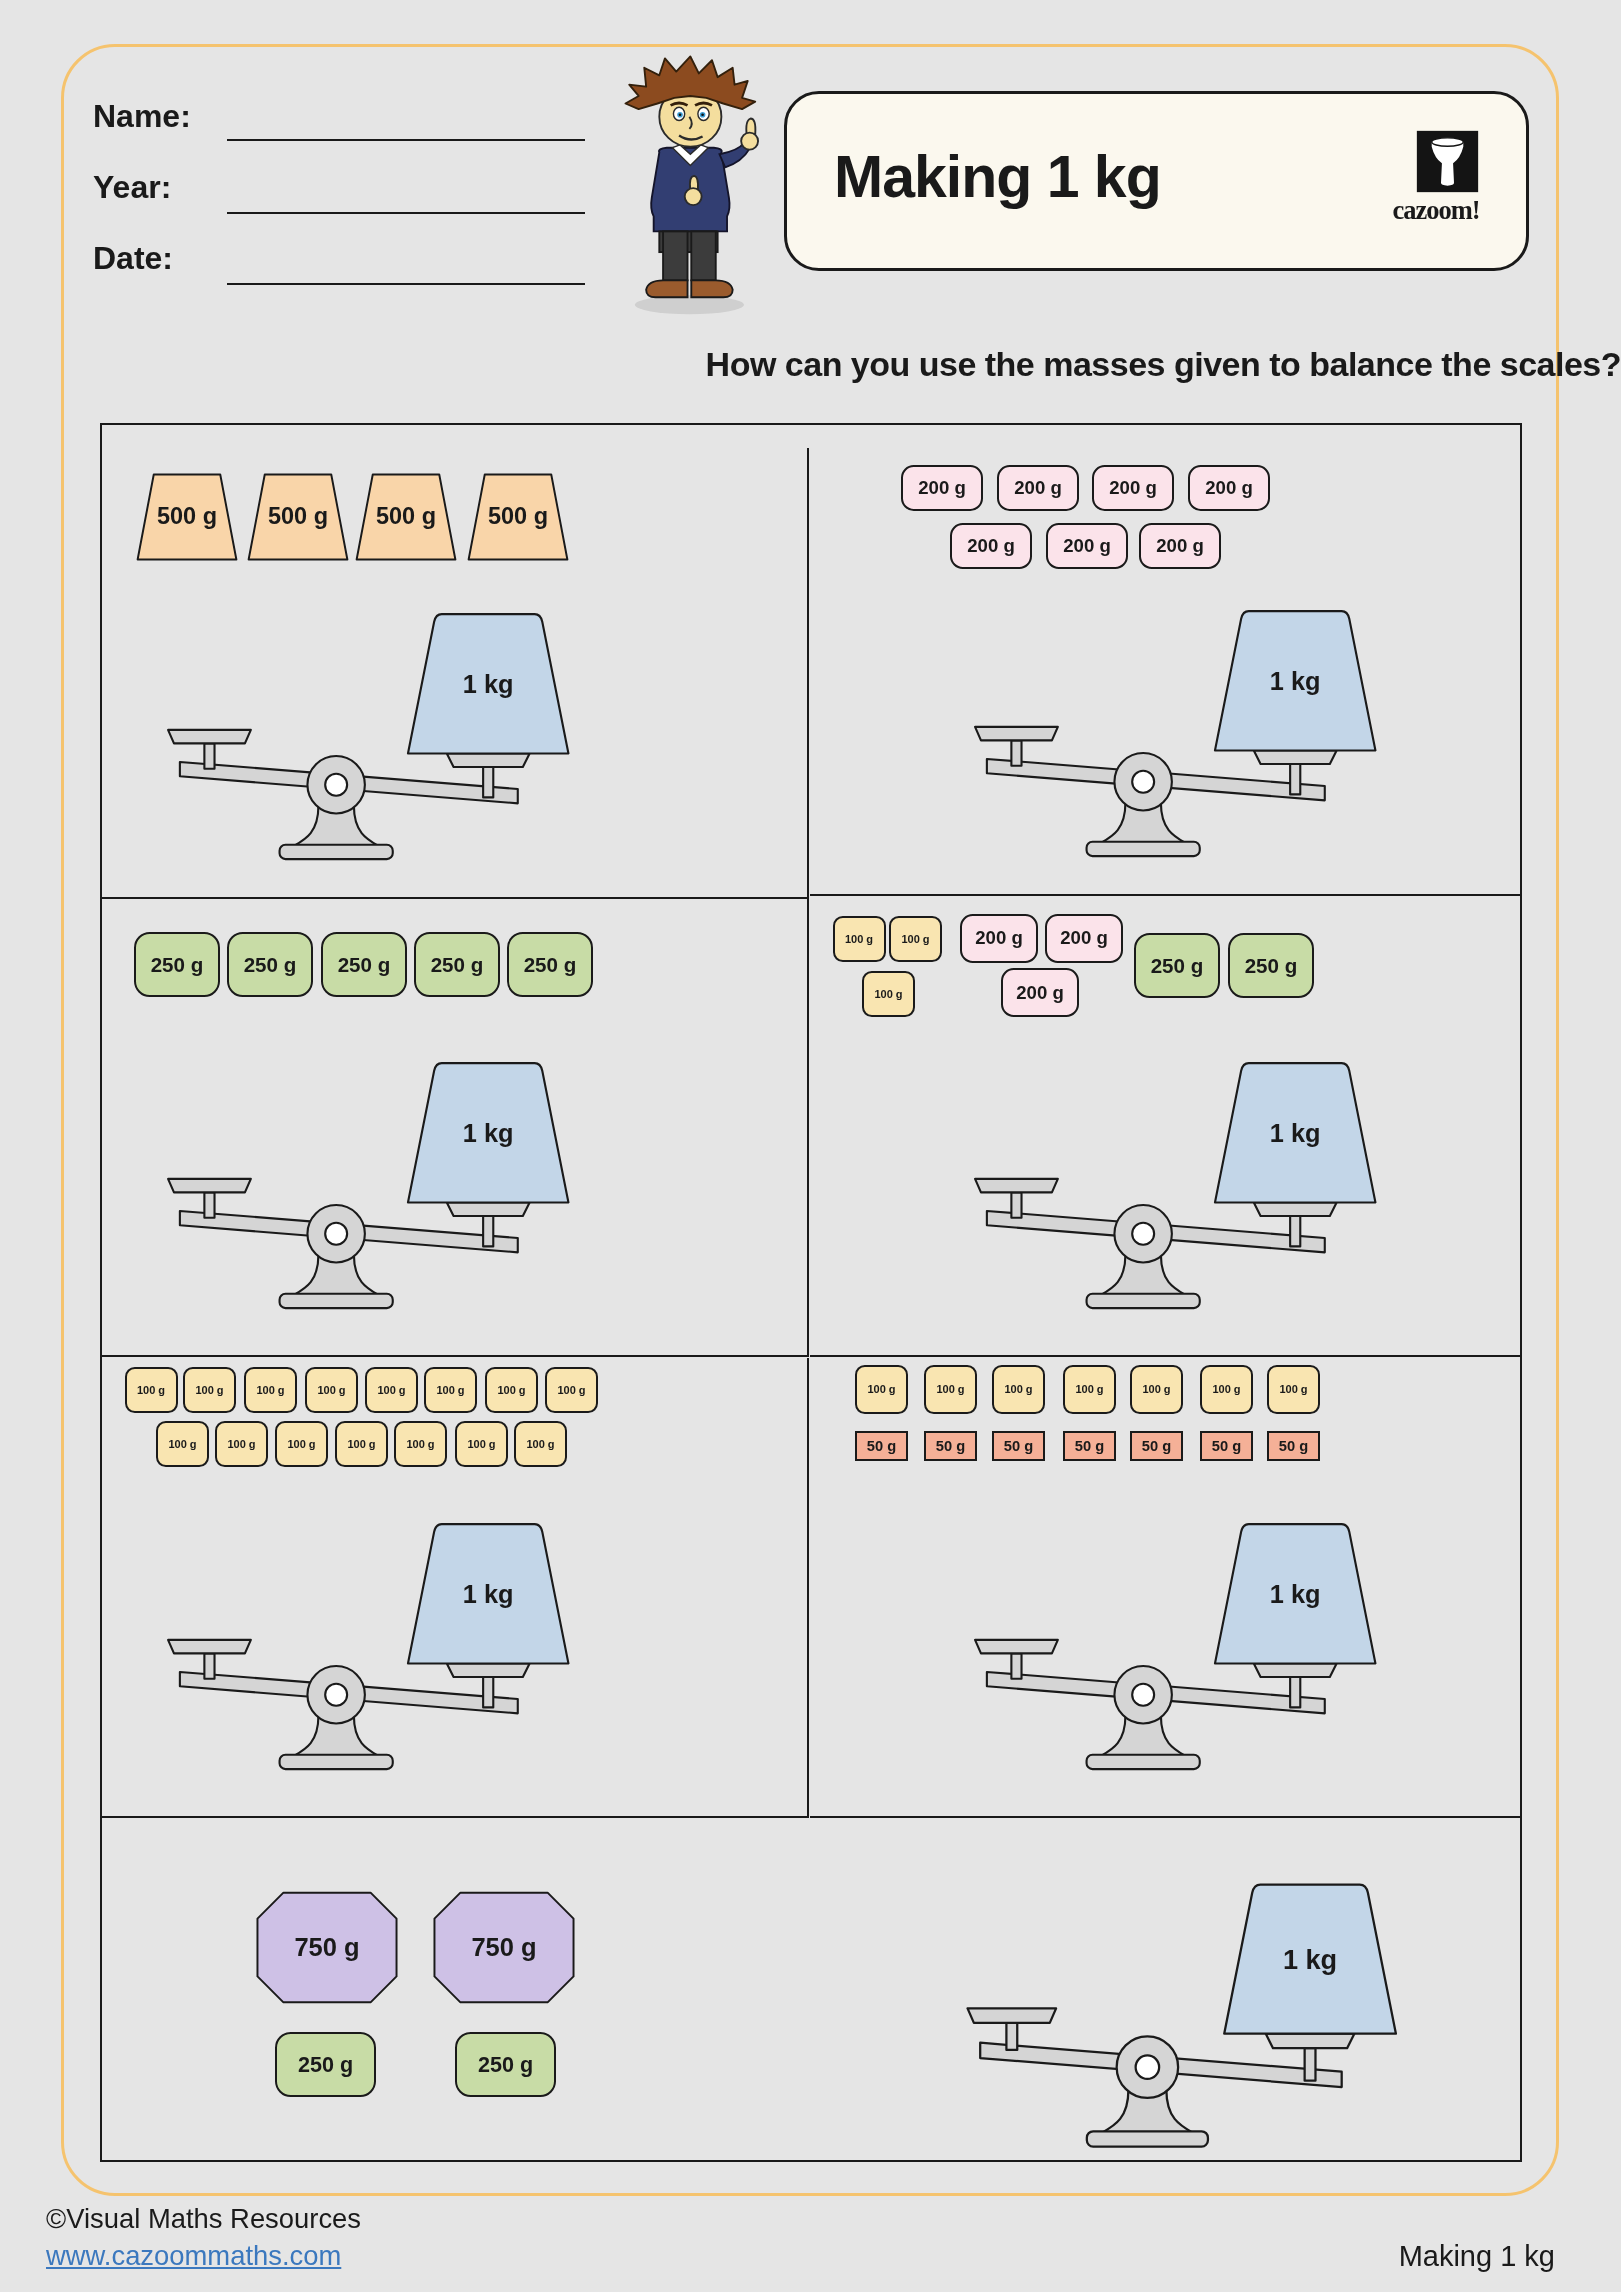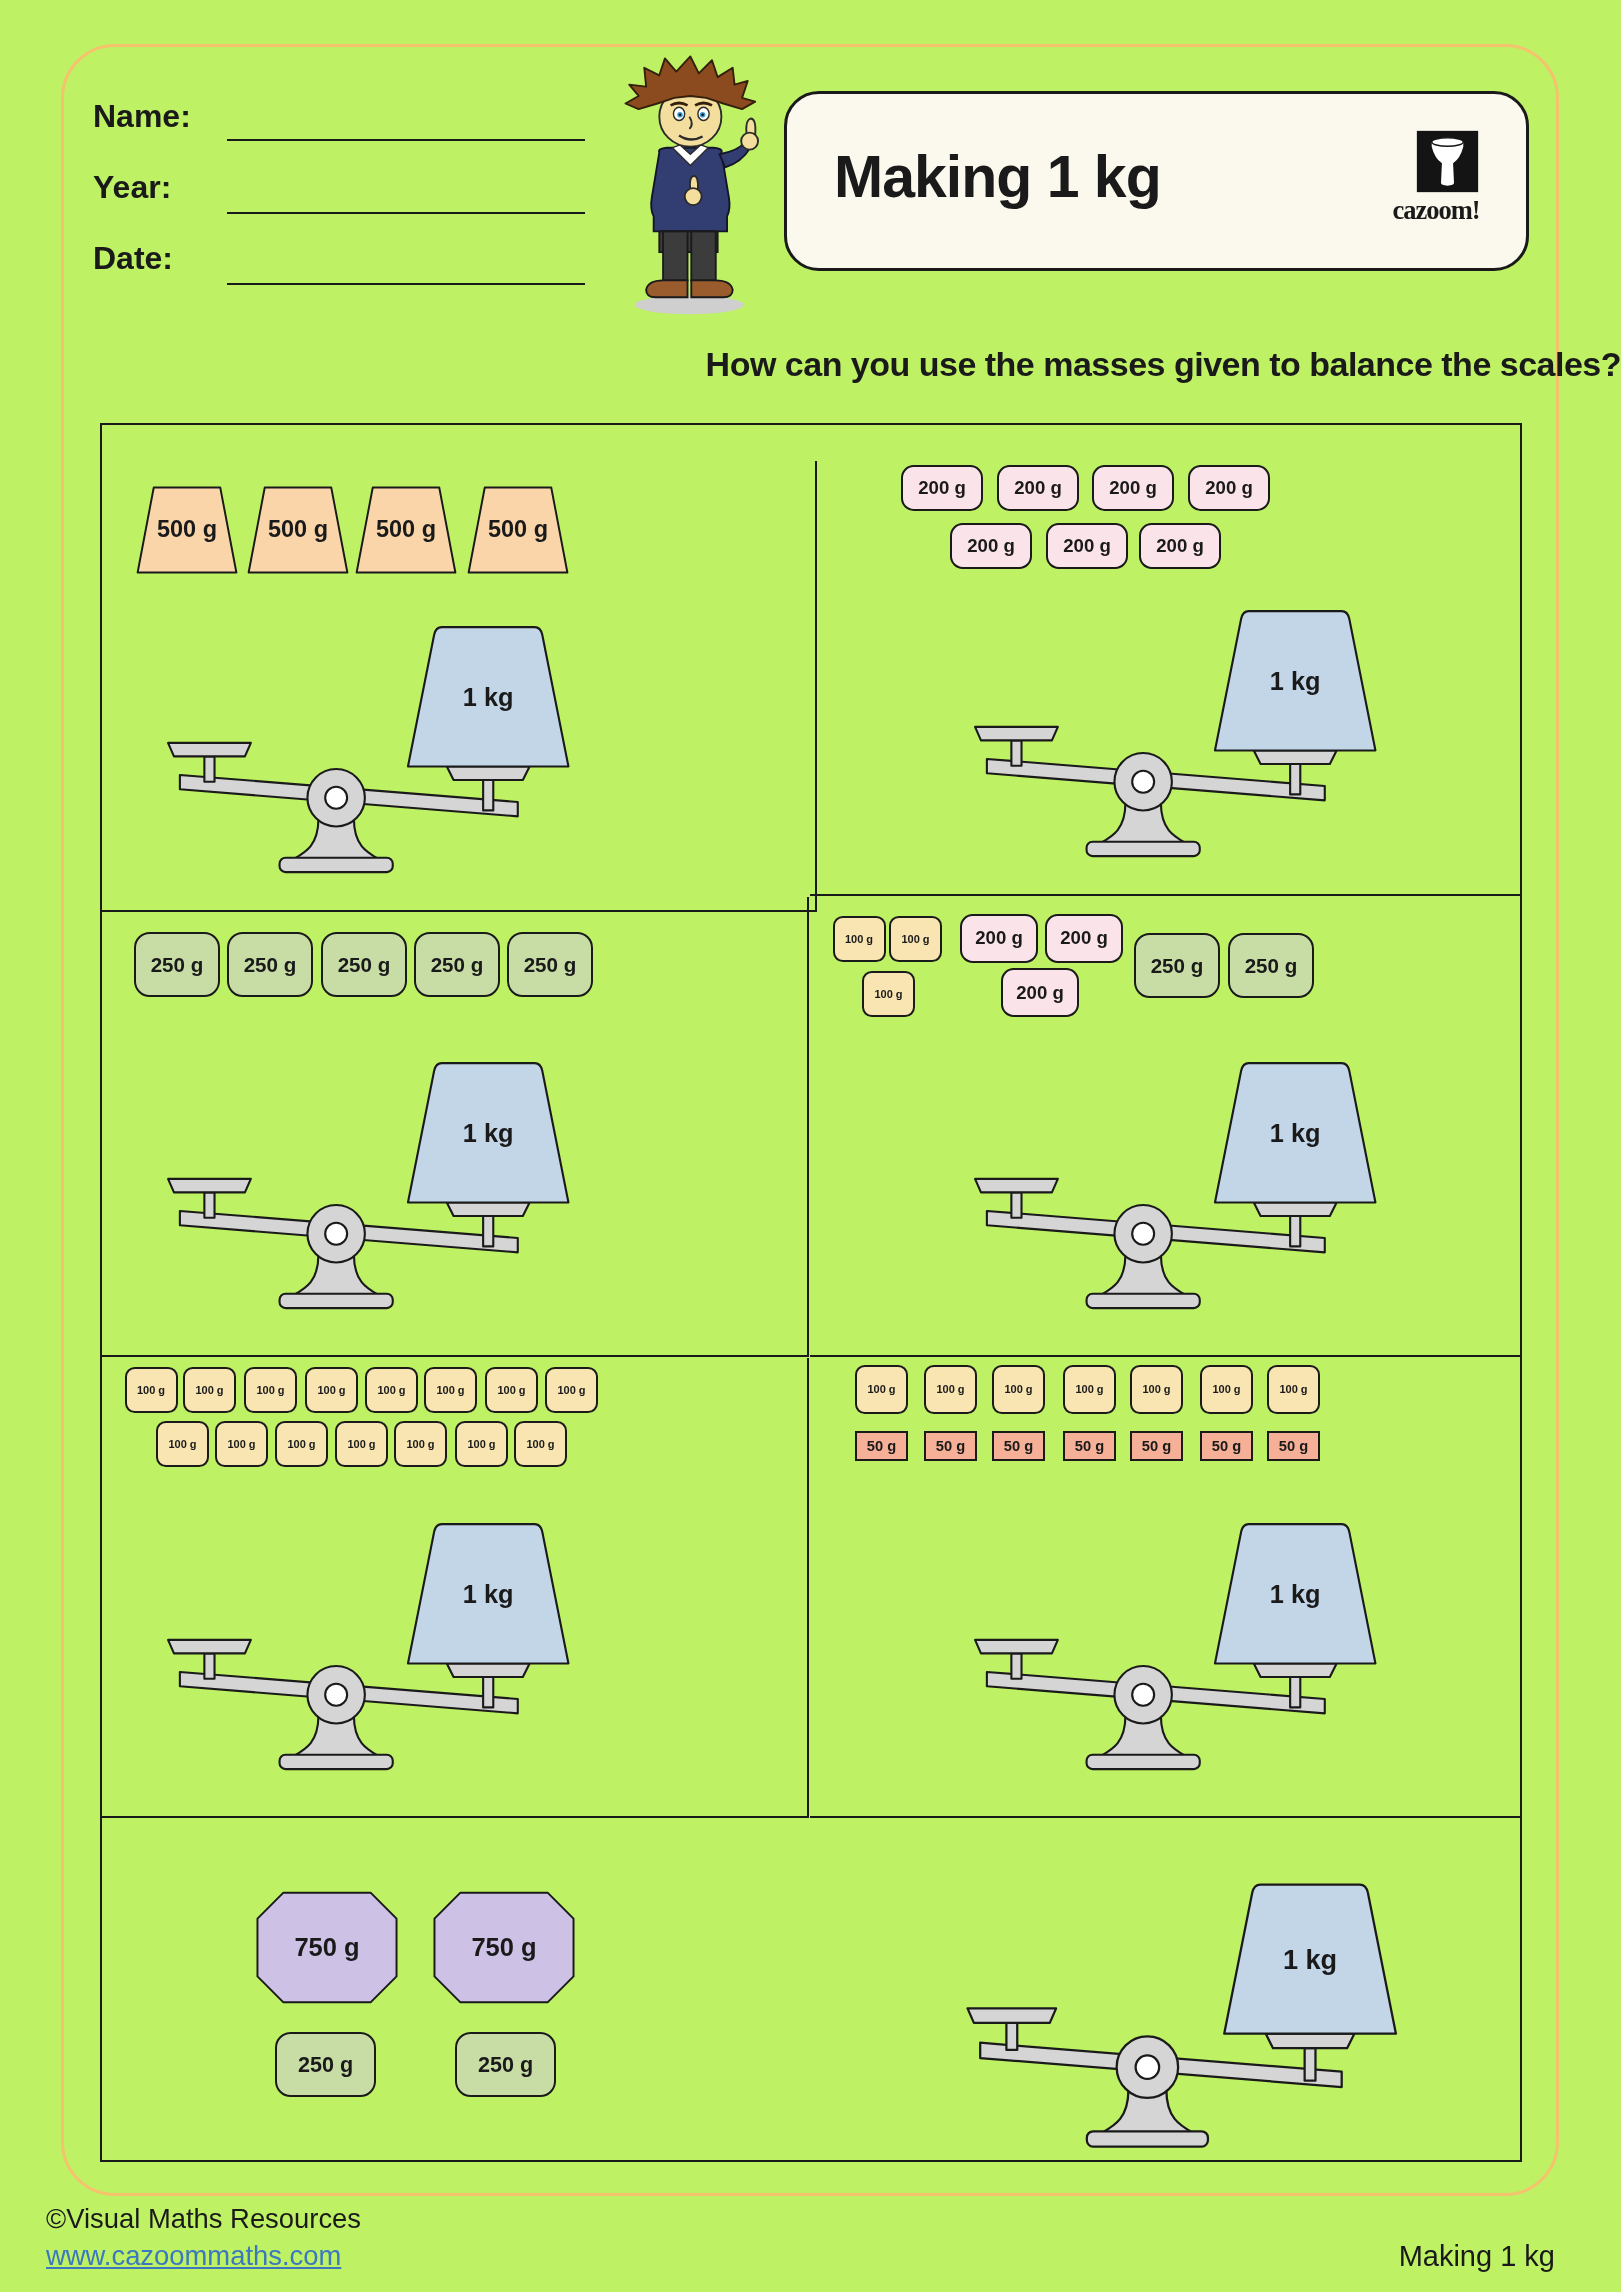--- a/index.html
+++ b/index.html
@@ -1,35 +1,35 @@
 <!DOCTYPE html>
 <html><head>
 <meta charset="utf-8">
 <style>
   html,body{margin:0;padding:0;background:#fff;}
-  .page{position:relative;width:1621px;height:2293px;background:#bef264;
+  .page{position:relative;width:1621px;height:2293px;background:#e5e5e5;
         font-family:"Liberation Sans",sans-serif;color:#1a1a1a;overflow:hidden;}
   .page-border{position:absolute;left:61px;top:44px;width:1492px;height:2146px;
         border:3.9px solid #F5C36E;border-radius:54px;}
   
   .field-label{position:absolute;left:93px;font-size:32px;font-weight:bold;}
   .field-line{position:absolute;left:227px;width:358px;height:2px;background:#1a1a1a;}
   .title-box{position:absolute;left:784px;top:91px;width:745px;height:180px;
         background:#FBF8EE;border:3.9px solid #1a1a1a;border-radius:35px;box-sizing:border-box;}
   .title-text{position:absolute;left:47px;top:49px;font-size:59px;font-weight:bold;letter-spacing:-1px;}
   .logo{position:absolute;right:23.5px;top:35px;width:110px;text-align:left;}
   .logo svg{display:block;margin:0 auto;}
   .logo-caption{font-family:"Liberation Serif",serif;font-weight:bold;font-size:26.5px;margin-top:1px;letter-spacing:-1px;}
   .mascot{position:absolute;left:601px;top:51px;width:174px;height:282px;}
   .question{position:absolute;left:0;top:345px;width:100%;text-align:right;
         font-size:34px;font-weight:bold;letter-spacing:-0.5px;}
   
   .grid{position:absolute;left:100px;top:423px;width:1418px;height:1735px;border:2.9px solid #1a1a1a;}
   .panel{position:absolute;box-sizing:content-box;margin-top:20px;}
-  .p-tl{left:0;top:16px;width:705px;height:449px;border-right:2.9px solid #1a1a1a;border-bottom:2.9px solid #1a1a1a;padding-left:8px;}
+  .p-tl{left:0;top:3px;width:705px;height:449px;border-right:2.9px solid #1a1a1a;border-bottom:2.9px solid #1a1a1a;}
   .p-tr{left:708px;top:0;width:711px;height:449px;border-bottom:2.9px solid #1a1a1a;}
   .p-ml{left:0;top:452px;width:705px;height:458px;border-right:2.9px solid #1a1a1a;border-bottom:2.9px solid #1a1a1a;}
   .p-mr{left:708px;top:452px;width:711px;height:458px;border-bottom:2.9px solid #1a1a1a;}
   .p-bl{left:0;top:913px;width:705px;height:458px;border-right:2.9px solid #1a1a1a;border-bottom:2.9px solid #1a1a1a;}
   .p-br{left:708px;top:913px;width:711px;height:458px;border-bottom:2.9px solid #1a1a1a;}
   .p-bottom{left:0;top:1373px;width:1418px;height:362px;}
   
   .mass{position:absolute;display:flex;align-items:center;justify-content:center;
         font-weight:bold;color:#1a1a1a;box-sizing:border-box;text-align:center;}
   .mass>svg{position:absolute;left:0;top:0;width:100%;height:100%;}

